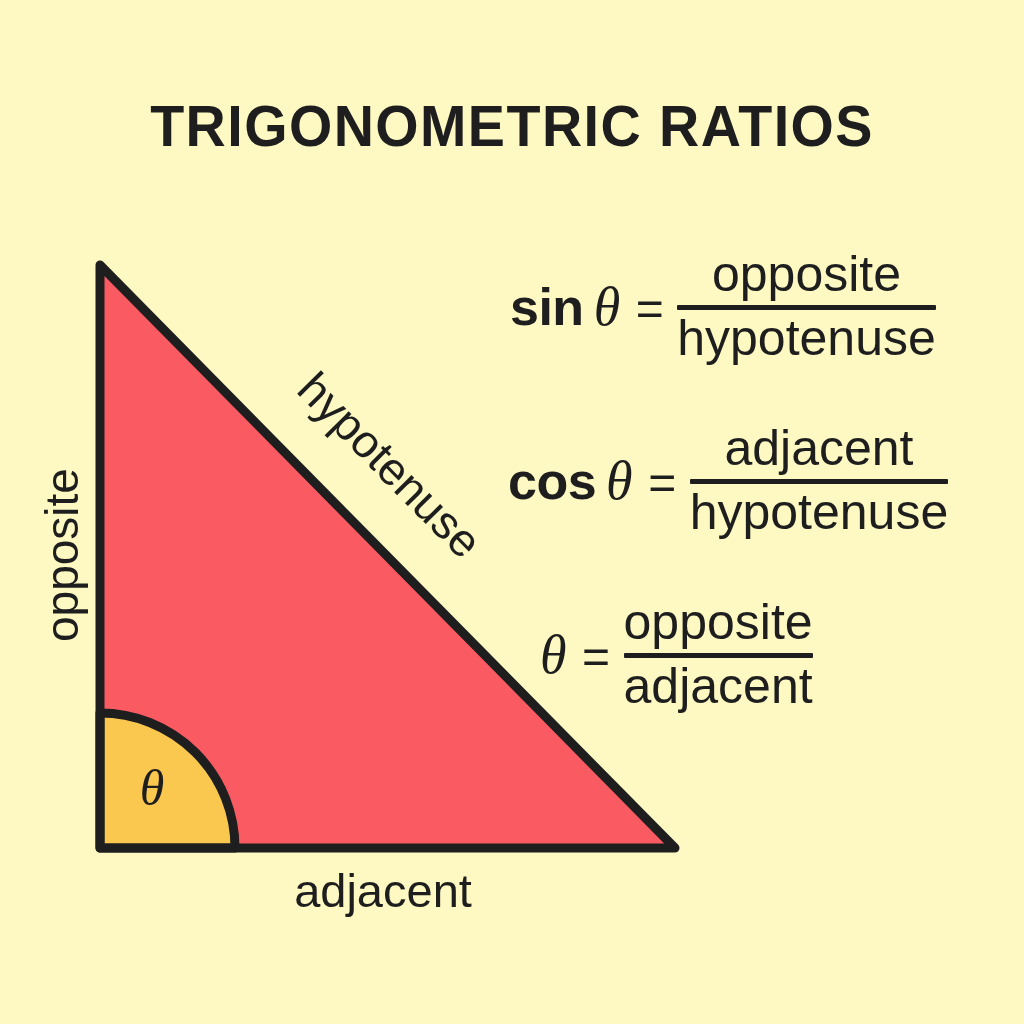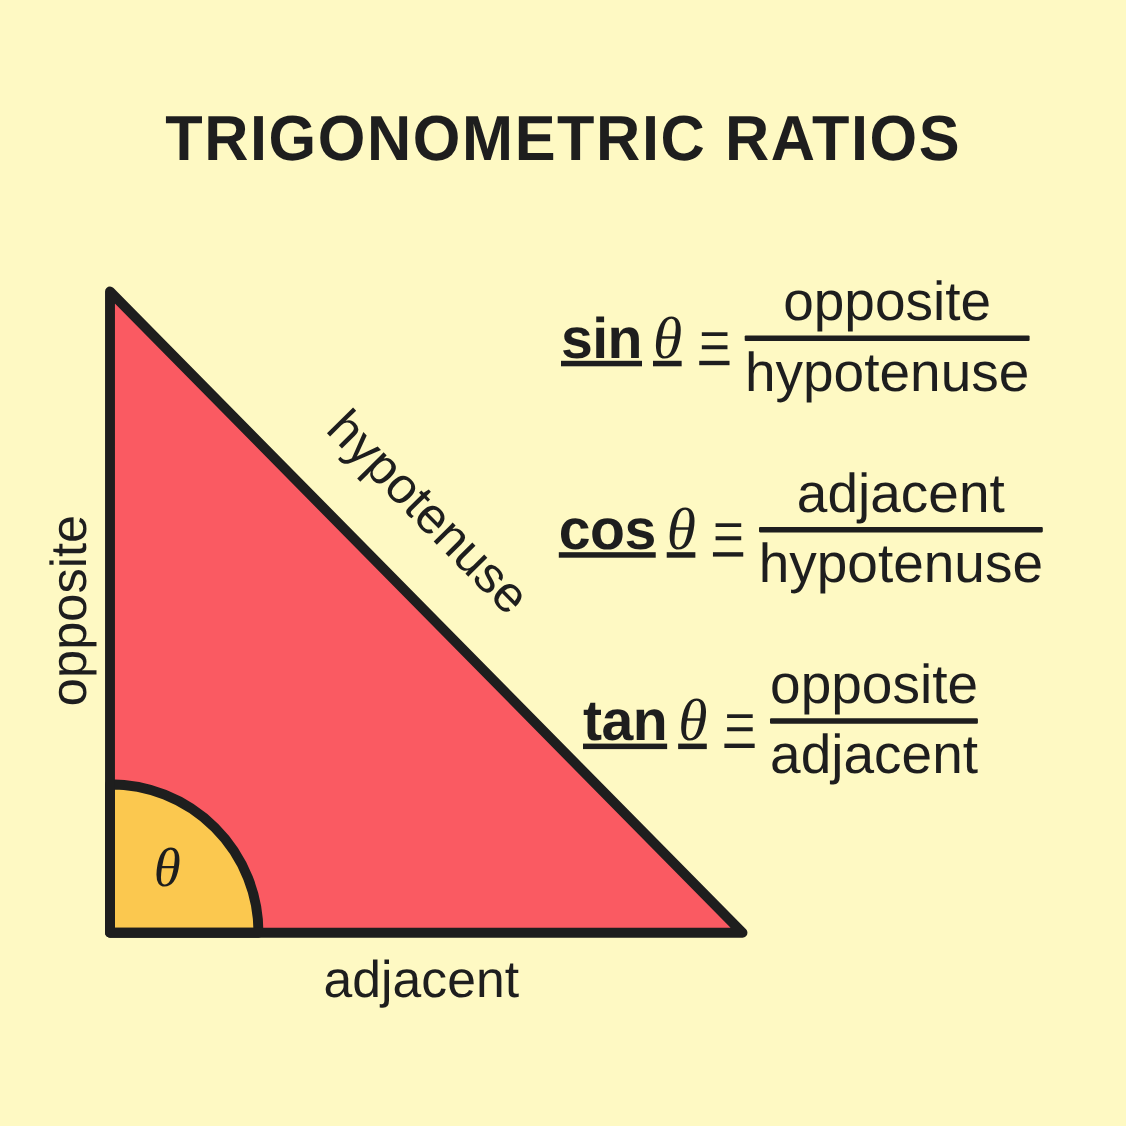--- a/index.html
+++ b/index.html
@@ -96,21 +96,20 @@
     align-items: center;
     color: #1e1e1e;
   }
   .formula-lhs {
     display: flex;
     align-items: baseline;
     font-size: 52px;
     font-weight: bold;
     font-family: "Liberation Sans", sans-serif;
     letter-spacing: -0.5px;
-    text-decoration: underline;
   }
   .fn-theta {
     font-family: "Liberation Serif", serif;
     font-style: italic;
     font-weight: normal;
     font-size: 54px;
     margin-left: 10px;
   }
   .equals {
     font-size: 48px;
@@ -188,21 +187,20 @@
       </div>
       <div class="fraction">
         <span class="numerator">adjacent</span>
         <span class="frac-bar"></span>
         <span class="denominator">hypotenuse</span>
       </div>
     </div>
 
     <div class="formula" id="formula-tan">
       <div class="formula-lhs">
-        <span>tan</span>
         <span class="fn-theta">θ</span>
         <span class="equals">=</span>
       </div>
       <div class="fraction">
         <span class="numerator">opposite</span>
         <span class="frac-bar"></span>
         <span class="denominator">adjacent</span>
       </div>
     </div>
 

